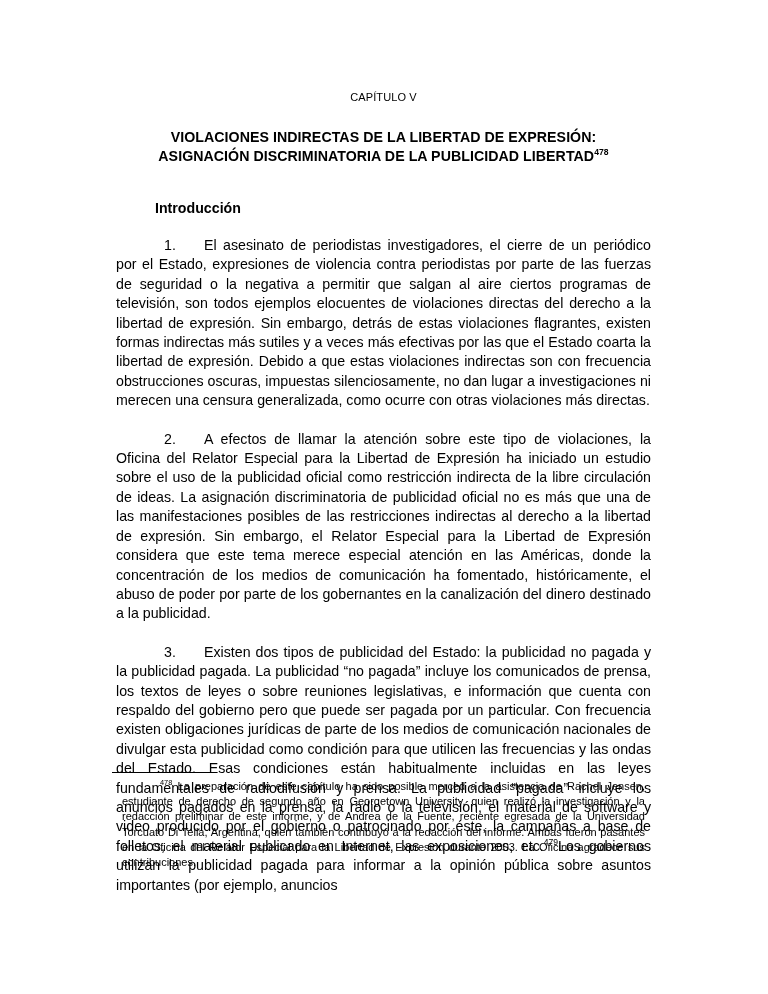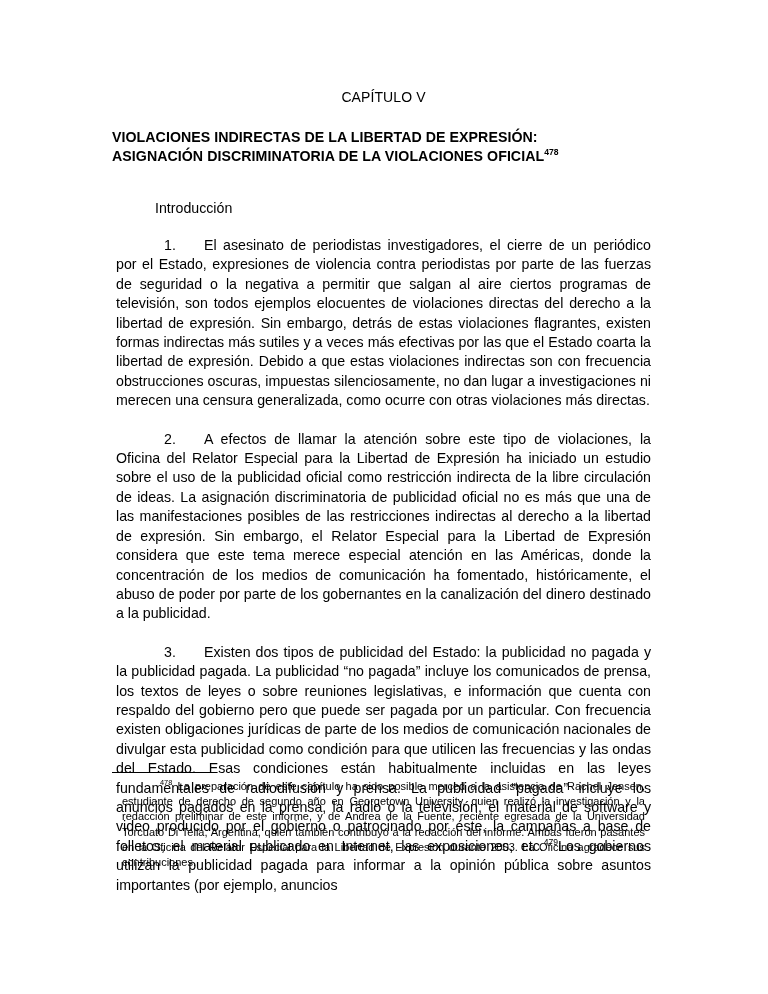--- a/index.html
+++ b/index.html
@@ -25,27 +25,27 @@
   .content {
     position: absolute;
     left: 112px;
     top: 0;
     width: 543px;
   }
 
   
   .chapter-label {
     text-align: center;
-    font-size: 14px;
+    font-size: 11px;
     line-height: 18px;
     margin-top: 88px;
     letter-spacing: 0.1px;
   }
   .doc-title {
-    text-align: left;
+    text-align: center;
     font-weight: bold;
     font-size: 14.2px;
     line-height: 19px;
     margin-top: 22px;
     letter-spacing: 0.05px;
   }
   .doc-title .tline { display: block; }
   sup.fn {
     font-size: 8.6px;
     vertical-align: super;
@@ -54,21 +54,21 @@
   }
   sup.fn-body {
     font-size: 8.6px;
     vertical-align: super;
     line-height: 0;
     font-weight: normal;
   }
 
   
   .section-heading {
-    font-weight: normal;
+    font-weight: bold;
     font-size: 14.2px;
     line-height: 18px;
     margin-left: 43px;
     margin-top: 33px;
   }
 
   
   p.body {
     font-size: 14.2px;
     line-height: 19.4px;
@@ -121,21 +121,21 @@
 
 <div class="page">
 
   <div class="content">
 
     <div class="chapter-label">CAPÍTULO V</div>
 
     <div class="doc-title">
       <span class="tline">VIOLACIONES INDIRECTAS DE LA LIBERTAD DE EXPRESIÓN:</span>
       <span class="tline">
-        <span>ASIGNACIÓN DISCRIMINATORIA DE LA VIOLACIONES OFICIAL</span><sup class="fn">478</sup>
+        <span>ASIGNACIÓN DISCRIMINATORIA DE LA PUBLICIDAD LIBERTAD</span><sup class="fn">478</sup>
       </span>
     </div>
 
     <div class="section-heading">Introducción</div>
 
     <p class="body">
       <span class="lead-num">1.</span><span>El asesinato de periodistas investigadores, el cierre de un periódico por el Estado, expresiones de violencia contra periodistas por parte de las fuerzas de seguridad o la negativa a permitir que salgan al aire ciertos programas de televisión, son todos ejemplos elocuentes de violaciones directas del derecho a la libertad de expresión.  Sin embargo, detrás de estas violaciones flagrantes, existen formas indirectas más sutiles y a veces más efectivas por las que el Estado coarta la libertad de expresión.  Debido a que estas violaciones indirectas son con frecuencia obstrucciones oscuras, impuestas silenciosamente, no dan lugar a investigaciones ni merecen una censura generalizada, como ocurre con otras violaciones más directas.</span>
     </p>
 
     <p class="body">

